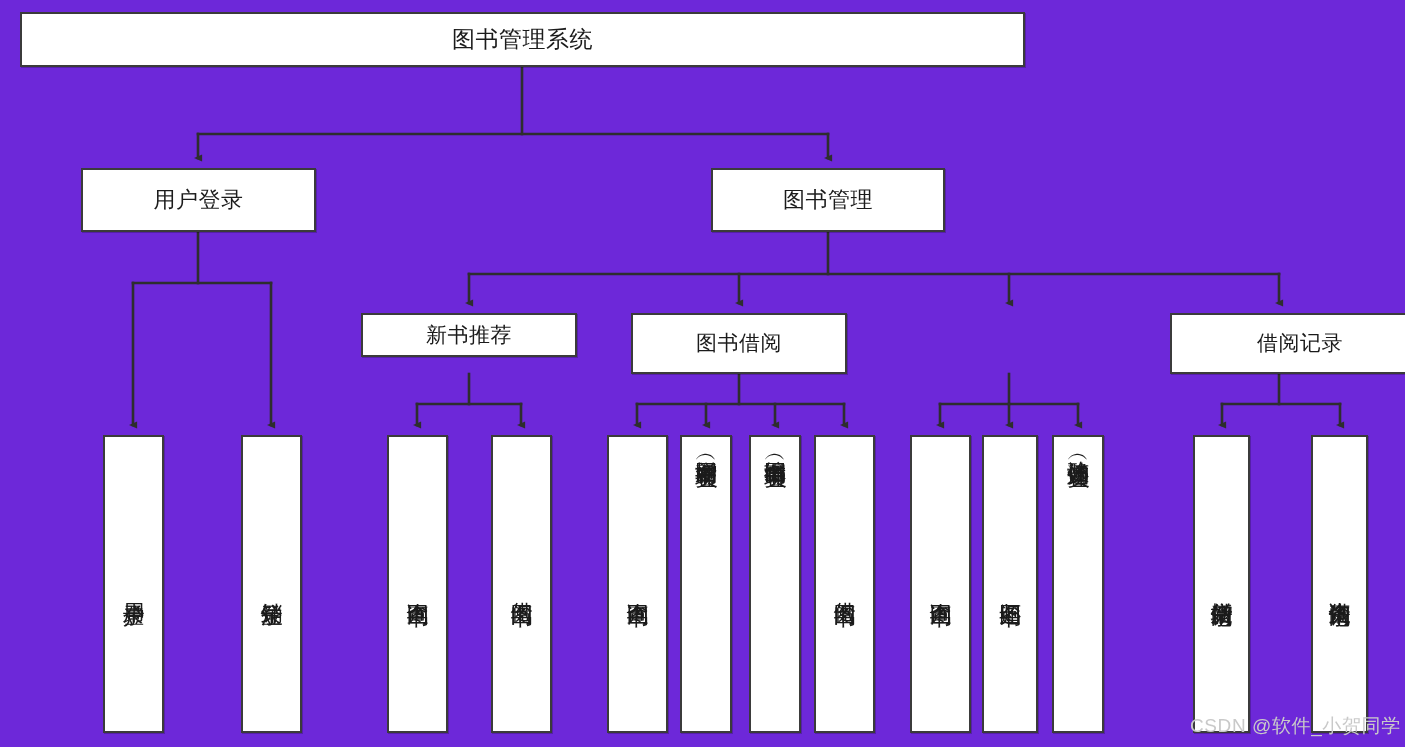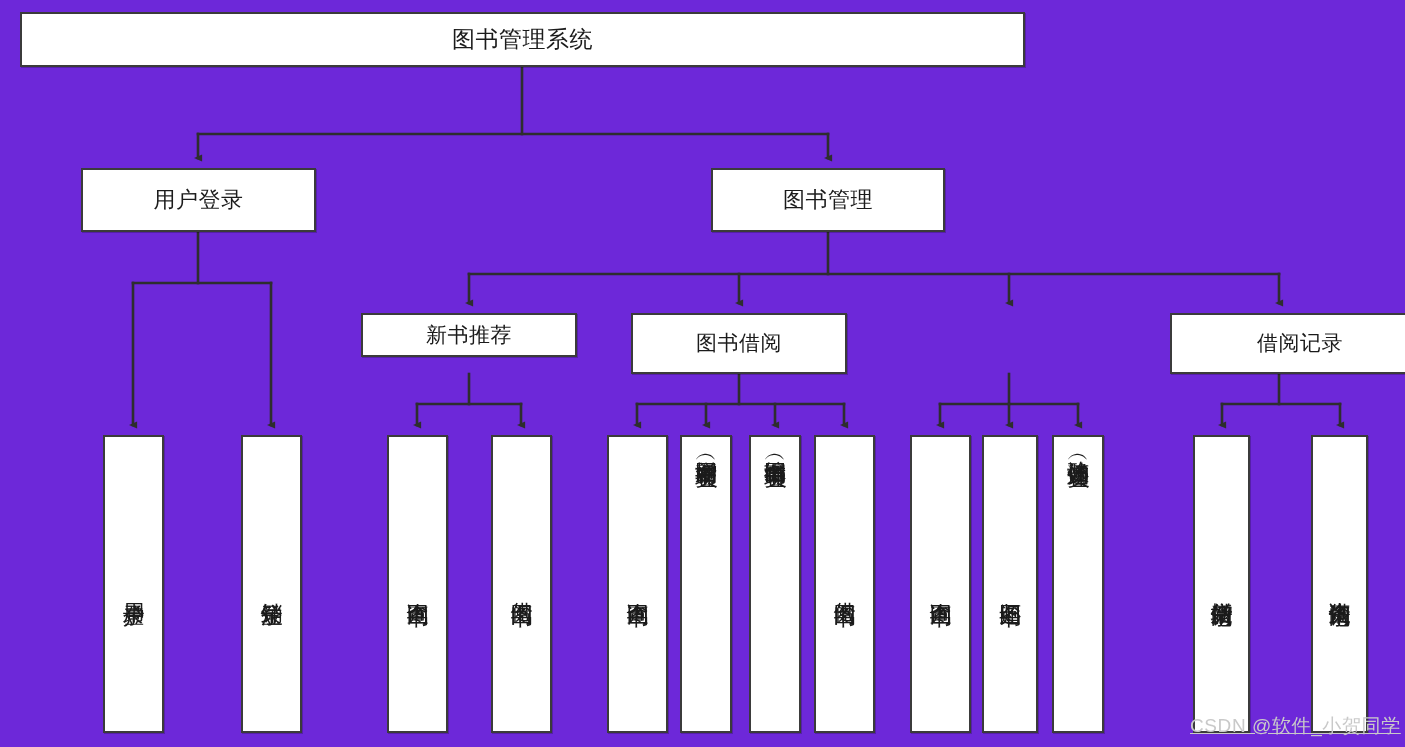--- a/index.html
+++ b/index.html
@@ -59,21 +59,20 @@
   .node.leaf.center-text {
     align-items: center;
   }
   .watermark {
     position: absolute;
     color: #c9c9c9;
     font-size: 19px;
     letter-spacing: 0.6px;
     white-space: nowrap;
     user-select: none;
-    text-decoration: underline;
   }
 </style>
 </head>
 <body>
 
 <div id="canvas">
 
   <svg class="connectors" viewBox="0 0 1405 747" xmlns="http://www.w3.org/2000/svg">
     <defs>
       <marker id="arrowhead" markerWidth="9" markerHeight="9" refX="4.2" refY="4.5" orient="auto" markerUnits="userSpaceOnUse">

